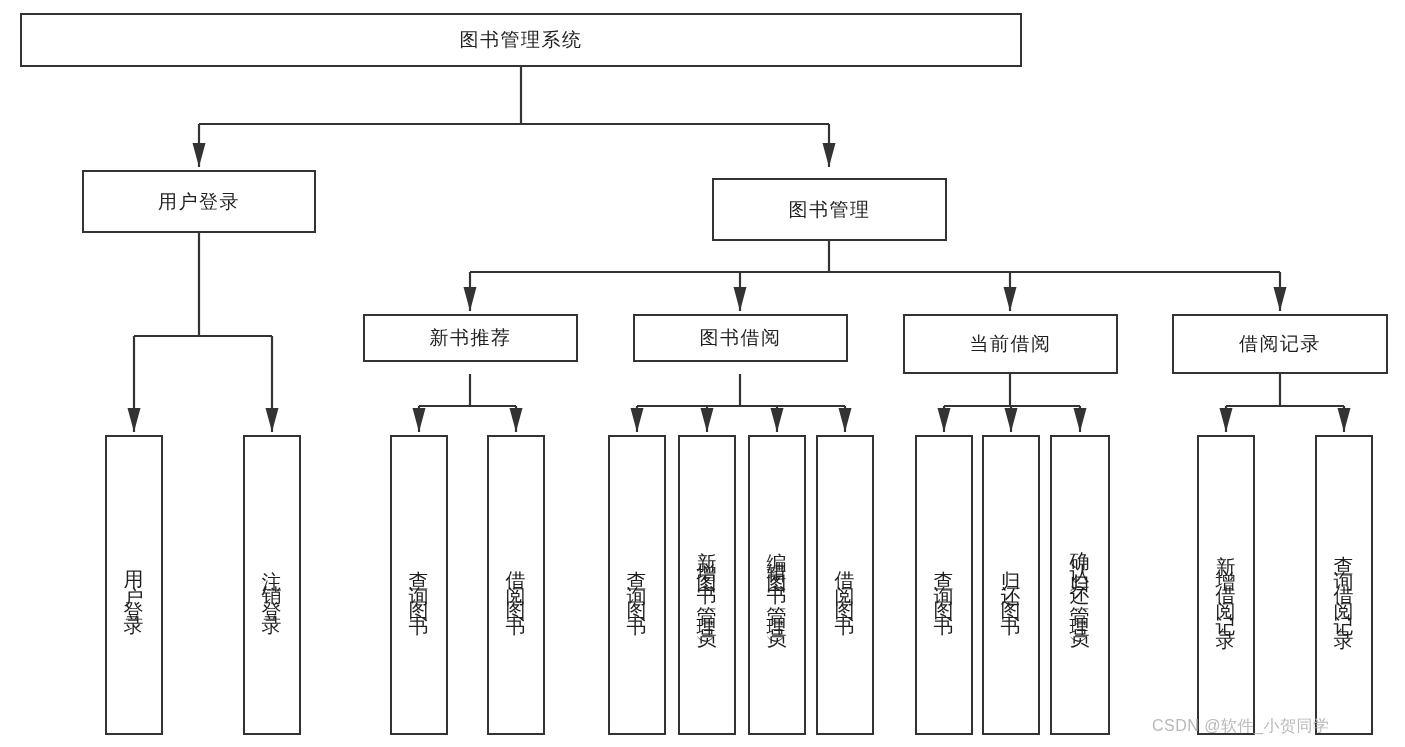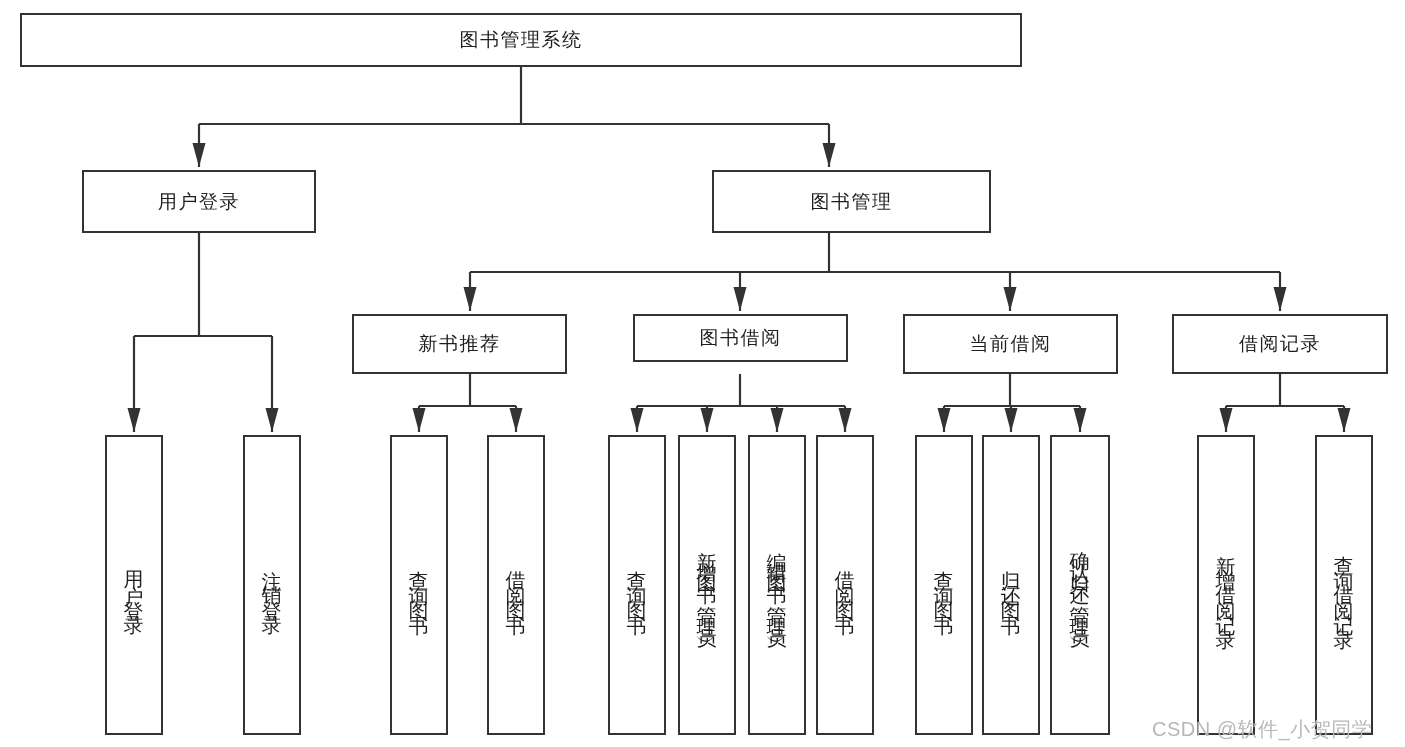--- a/index.html
+++ b/index.html
@@ -21,21 +21,21 @@
     background:var(--boxbg);display:flex;align-items:center;justify-content:center;
     color:var(--text);
   }
   .hbox span{font-size:19px;letter-spacing:1.5px;white-space:nowrap;}
   .leaf{overflow:hidden;}
   .vtext{
     writing-mode:vertical-rl;text-orientation:mixed;
     font-size:20px;line-height:1;white-space:nowrap;
   }
   .watermark{
-    position:absolute;left:1152px;top:716px;font-size:20px;
+    position:absolute;left:1152px;top:716px;font-size:16px;
     color:var(--wm);white-space:nowrap;z-index:5;letter-spacing:0.5px;
   }
 </style>
 </head>
 <body>
 
 <div class="canvas">
 
   <svg class="wires" width="1405" height="747" viewBox="0 0 1405 747">
     <defs>
@@ -92,25 +92,25 @@
     </g>
   </svg>
 
   <div class="box hbox" style="left:20px;top:13px;width:1002px;height:54px">
     <span>图书管理系统</span>
   </div>
 
   <div class="box hbox" style="left:82px;top:170px;width:234px;height:63px">
     <span>用户登录</span>
   </div>
-  <div class="box hbox" style="left:712px;top:170px;width:279px;height:63px">
+  <div class="box hbox" style="left:712px;top:178px;width:235px;height:63px">
     <span>图书管理</span>
   </div>
 
-  <div class="box hbox" style="left:352px;top:314px;width:215px;height:60px">
+  <div class="box hbox" style="left:363px;top:314px;width:215px;height:48px">
     <span>新书推荐</span>
   </div>
   <div class="box hbox" style="left:633px;top:314px;width:215px;height:48px">
     <span>图书借阅</span>
   </div>
   <div class="box hbox" style="left:1172px;top:314px;width:216px;height:60px">
     <span>借阅记录</span>
   </div>
   <div class="box hbox" style="left:903px;top:314px;width:215px;height:60px">
     <span>当前借阅</span>

